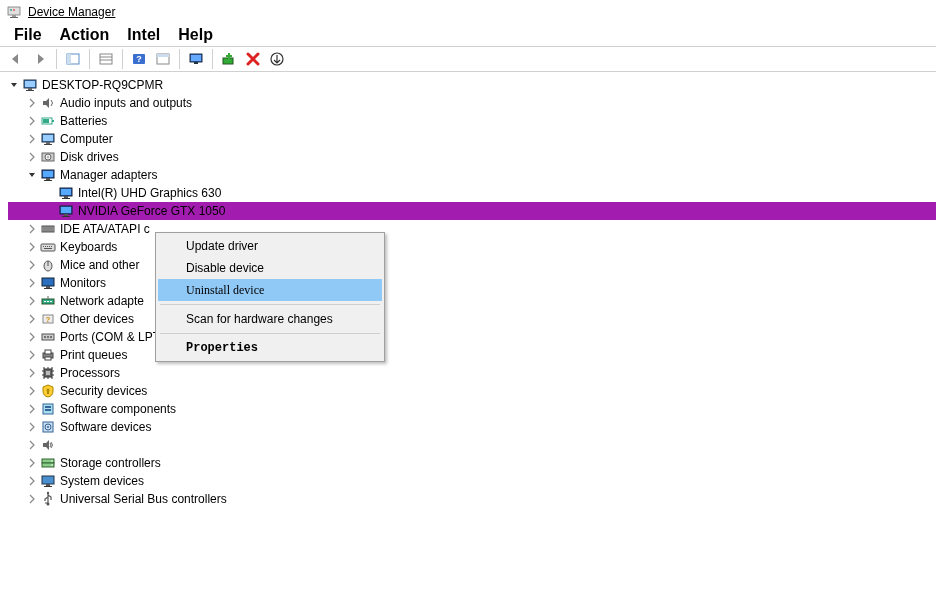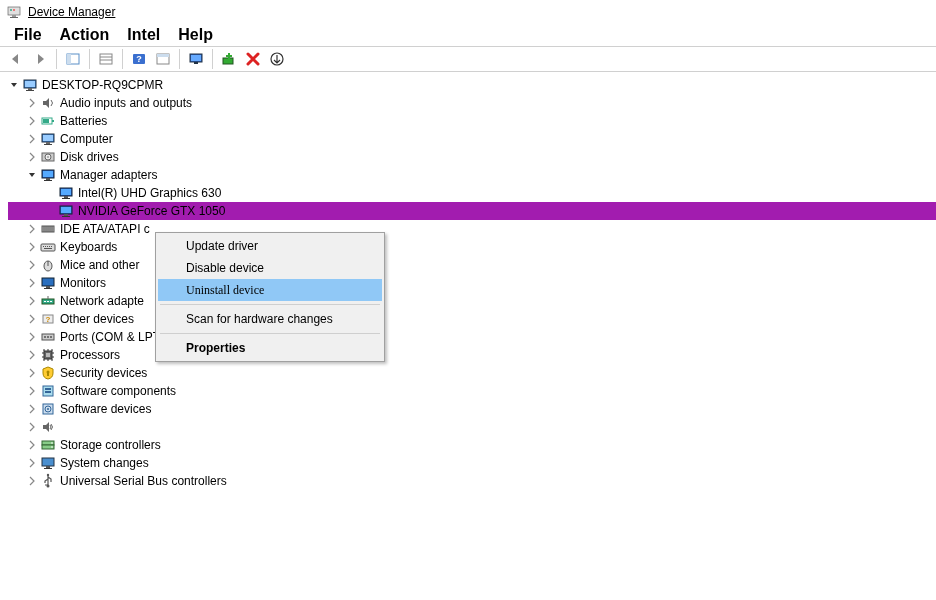--- a/index.html
+++ b/index.html
@@ -118,20 +118,21 @@
     padding: 0 28px;
     font-size: 12px;
     cursor: default;
   }
   .context-menu .cm-item.highlighted {
     background: #90c8f6;
     font-family: Liberation Serif, serif;
   }
   .context-menu .cm-item.bold {
     font-weight: bold;
+    font-family: Liberation Mono, monospace;
   }
   .context-menu .cm-sep {
     height: 1px;
     background: #cfcfcf;
     margin: 3px 2px;
   }
   svg { display: block; }
 </style>
 </head>
 <body>
@@ -454,20 +455,35 @@
       <span class="label">Ports (COM &amp; LPT)</span>
     </div>
     <div class="tree-row indent-1">
       <span class="arrow">
         <svg width="10" height="10" viewBox="0 0 10 10">
           <path d="M3 1 L7 5 L3 9" fill="none" stroke="#888" stroke-width="1.2"></path>
         </svg>
       </span>
       <span class="node-icon">
         <svg width="16" height="16" viewBox="0 0 16 16">
+          <rect x="3" y="6" width="10" height="5" fill="#888" stroke="#444"></rect>
+          <rect x="5" y="3" width="6" height="4" fill="#fff" stroke="#444"></rect>
+          <rect x="5" y="10" width="6" height="3" fill="#fff" stroke="#444"></rect>
+        </svg>
+      </span>
+      <span class="label">Print queues</span>
+    </div>
+    <div class="tree-row indent-1">
+      <span class="arrow">
+        <svg width="10" height="10" viewBox="0 0 10 10">
+          <path d="M3 1 L7 5 L3 9" fill="none" stroke="#888" stroke-width="1.2"></path>
+        </svg>
+      </span>
+      <span class="node-icon">
+        <svg width="16" height="16" viewBox="0 0 16 16">
           <rect x="4" y="4" width="8" height="8" fill="#666" stroke="#333"></rect>
           <rect x="6" y="6" width="4" height="4" fill="#bbb"></rect>
           <line x1="4" y1="2" x2="4" y2="4" stroke="#333"></line>
           <line x1="8" y1="2" x2="8" y2="4" stroke="#333"></line>
           <line x1="12" y1="2" x2="12" y2="4" stroke="#333"></line>
           <line x1="4" y1="12" x2="4" y2="14" stroke="#333"></line>
           <line x1="8" y1="12" x2="8" y2="14" stroke="#333"></line>
           <line x1="12" y1="12" x2="12" y2="14" stroke="#333"></line>
           <line x1="2" y1="6" x2="4" y2="6" stroke="#333"></line>
           <line x1="2" y1="10" x2="4" y2="10" stroke="#333"></line>
@@ -557,21 +573,21 @@
           <path d="M3 1 L7 5 L3 9" fill="none" stroke="#888" stroke-width="1.2"></path>
         </svg>
       </span>
       <span class="node-icon">
         <svg width="16" height="16" viewBox="0 0 16 16">
           <rect x="2" y="3" width="12" height="8" fill="#4a8fcf" stroke="#234"></rect>
           <rect x="6" y="11" width="4" height="2" fill="#555"></rect>
           <rect x="4" y="13" width="8" height="1" fill="#333"></rect>
         </svg>
       </span>
-      <span class="label">System changes</span>
+      <span class="label">System devices</span>
     </div>
     <div class="tree-row indent-1">
       <span class="arrow">
         <svg width="10" height="10" viewBox="0 0 10 10">
           <path d="M3 1 L7 5 L3 9" fill="none" stroke="#888" stroke-width="1.2"></path>
         </svg>
       </span>
       <span class="node-icon">
         <svg width="16" height="16" viewBox="0 0 16 16">
           <path d="M8 2 L8 12 M8 12 L5 12 M8 4 L11 6 L11 9 M8 6 L5 8 L5 10" fill="none" stroke="#555" stroke-width="1.2"></path>

